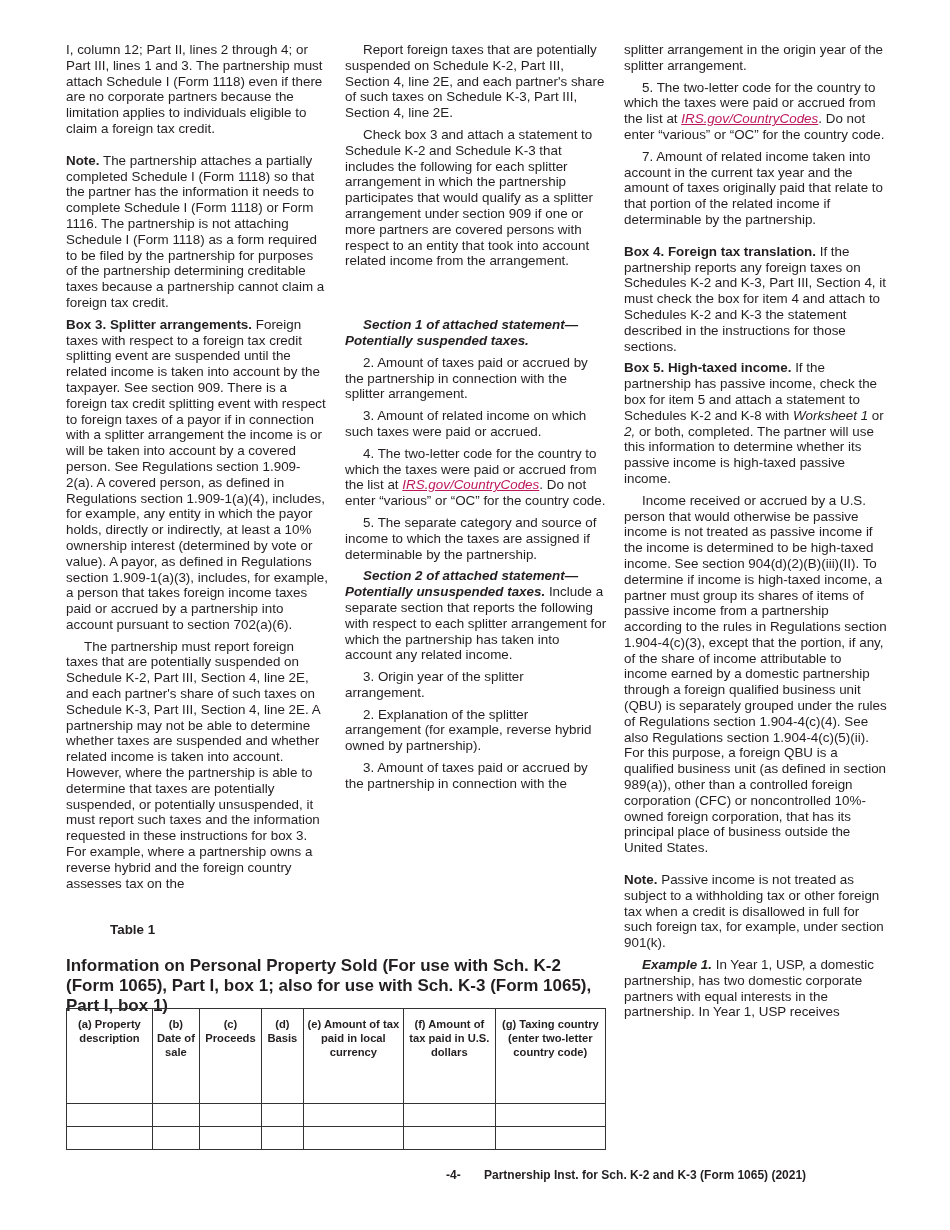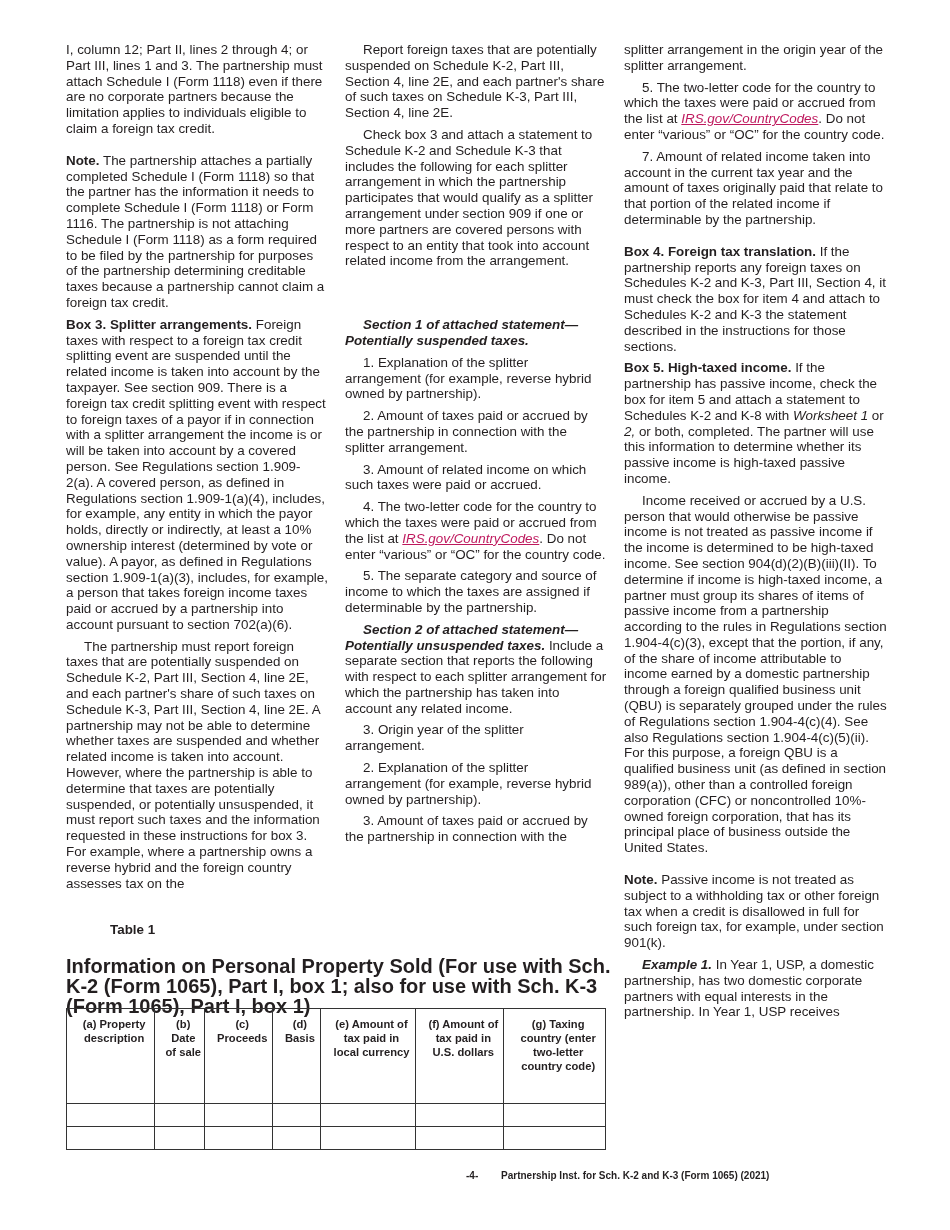--- a/index.html
+++ b/index.html
@@ -12,43 +12,42 @@
   .c1 { left: 66px; width: 262px; }
   .c2 { left: 345px; width: 262px; }
   .c3 { left: 624px; width: 264px; }
   p { margin: 0 0 6px 0; }
   p.gap { margin-bottom: 16px; }
   .ind { text-indent: 18px; }
   b { font-weight: bold; }
   .bi { font-weight: bold; font-style: italic; margin-top: 48px; }
   a { color: #be185d; text-decoration: underline; font-style: italic; }
   .t1 { position: absolute; left: 66px; top: 922px; font-weight: bold; font-size: 13.4px; margin-left: 44px; }
-  .ttitle { position: absolute; left: 66px; top: 956px; width: 545px; font-weight: bold; font-size: 20px; line-height: 20px; }
+  .ttitle { position: absolute; left: 66px; top: 956px; width: 545px; font-weight: bold; font-size: 17px; line-height: 20px; }
   table { position: absolute; left: 66px; top: 1008px; width: 540px; border-collapse: collapse; }
   th, td { border: 1px solid #333; }
-  th { font-size: 11.2px; line-height: 14px; font-weight: bold; vertical-align: top; padding: 8px 3px 4px 10px; text-align: center; height: 82px; }
+  th { font-size: 11.2px; line-height: 14px; font-weight: bold; vertical-align: top; padding: 8px 3px 4px 3px; text-align: center; height: 82px; }
   td { height: 20px; }
-  .footer { position: absolute; left: 466px; top: 1168px; font-weight: bold; font-size: 10px; }
+  .footer { position: absolute; left: 446px; top: 1168px; font-weight: bold; font-size: 12px; }
   .footer .pg { margin-right: 20px; }
 </style>
 </head>
 <body>
 
 <div class="col c1">
   <p class="gap">I, column 12; Part II, lines 2 through 4; or Part III, lines 1 and 3. The partnership must attach Schedule I (Form 1118) even if there are no corporate partners because the limitation applies to individuals eligible to claim a foreign tax credit.</p>
   <p><b>Note.</b><span> The partnership attaches a partially completed Schedule I (Form 1118) so that the partner has the information it needs to complete Schedule I (Form 1118) or Form 1116. The partnership is not attaching Schedule I (Form 1118) as a form required to be filed by the partnership for purposes of the partnership determining creditable taxes because a partnership cannot claim a foreign tax credit.</span></p>
   <p><b>Box 3. Splitter arrangements.</b><span> Foreign taxes with respect to a foreign tax credit splitting event are suspended until the related income is taken into account by the taxpayer. See section 909. There is a foreign tax credit splitting event with respect to foreign taxes of a payor if in connection with a splitter arrangement the income is or will be taken into account by a covered person. See Regulations section 1.909-2(a). A covered person, as defined in Regulations section 1.909-1(a)(4), includes, for example, any entity in which the payor holds, directly or indirectly, at least a 10% ownership interest (determined by vote or value). A payor, as defined in Regulations section 1.909-1(a)(3), includes, for example, a person that takes foreign income taxes paid or accrued by a partnership into account pursuant to section 702(a)(6).</span></p>
   <p class="ind">The partnership must report foreign taxes that are potentially suspended on Schedule K-2, Part III, Section 4, line 2E, and each partner's share of such taxes on Schedule K-3, Part III, Section 4, line 2E. A partnership may not be able to determine whether taxes are suspended and whether related income is taken into account. However, where the partnership is able to determine that taxes are potentially suspended, or potentially unsuspended, it must report such taxes and the information requested in these instructions for box 3. For example, where a partnership owns a reverse hybrid and the foreign country assesses tax on the</p>
 </div>
 
 <div class="col c2">
   <p class="ind">Report foreign taxes that are potentially suspended on Schedule K-2, Part III, Section 4, line 2E, and each partner's share of such taxes on Schedule K-3, Part III, Section 4, line 2E.</p>
   <p class="ind">Check box 3 and attach a statement to Schedule K-2 and Schedule K-3 that includes the following for each splitter arrangement in which the partnership participates that would qualify as a splitter arrangement under section 909 if one or more partners are covered persons with respect to an entity that took into account related income from the arrangement.</p>
   <p class="ind bi">Section 1 of attached statement—Potentially suspended taxes.</p>
-  <p class="ind">1.   Explanation of the splitter arrangement (for example, reverse hybrid owned by partnership).</p>
   <p class="ind">2.   Amount of taxes paid or accrued by the partnership in connection with the splitter arrangement.</p>
   <p class="ind">3.   Amount of related income on which such taxes were paid or accrued.</p>
   <p class="ind"><span>4.   The two-letter code for the country to which the taxes were paid or accrued from the list at </span><a>IRS.gov/CountryCodes</a><span>. Do not enter “various” or “OC” for the country code.</span></p>
   <p class="ind">5.   The separate category and source of income to which the taxes are assigned if determinable by the partnership.</p>
   <p class="ind"><span class="bi">Section 2 of attached statement—Potentially unsuspended taxes.</span><span>  Include a separate section that reports the following with respect to each splitter arrangement for which the partnership has taken into account any related income.</span></p>
   <p class="ind">3.   Origin year of the splitter arrangement.</p>
   <p class="ind">2.   Explanation of the splitter arrangement (for example, reverse hybrid owned by partnership).</p>
   <p class="ind">3.   Amount of taxes paid or accrued by the partnership in connection with the</p>
 </div>
 

